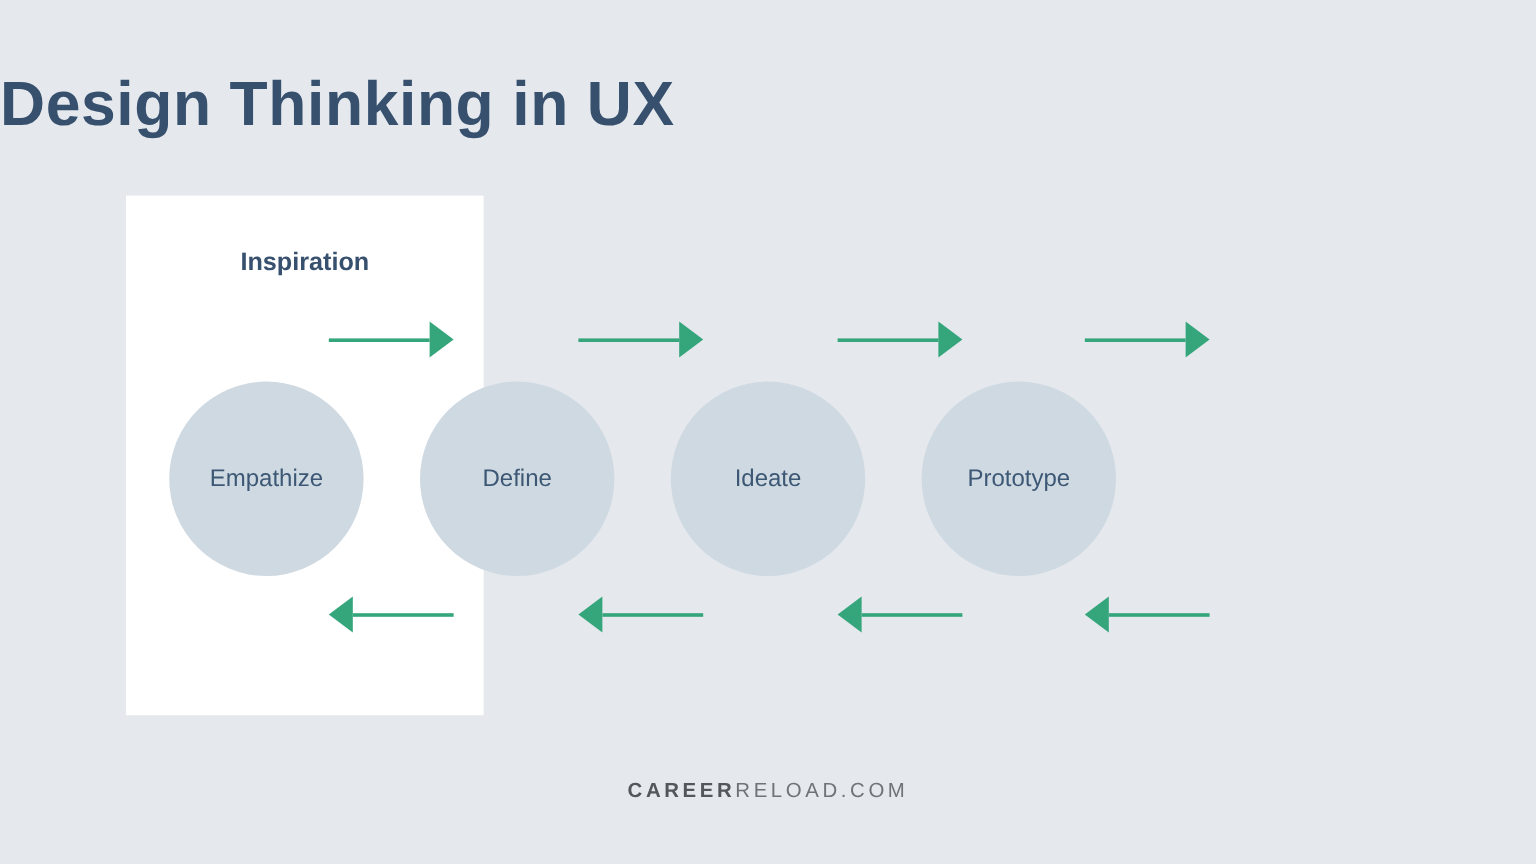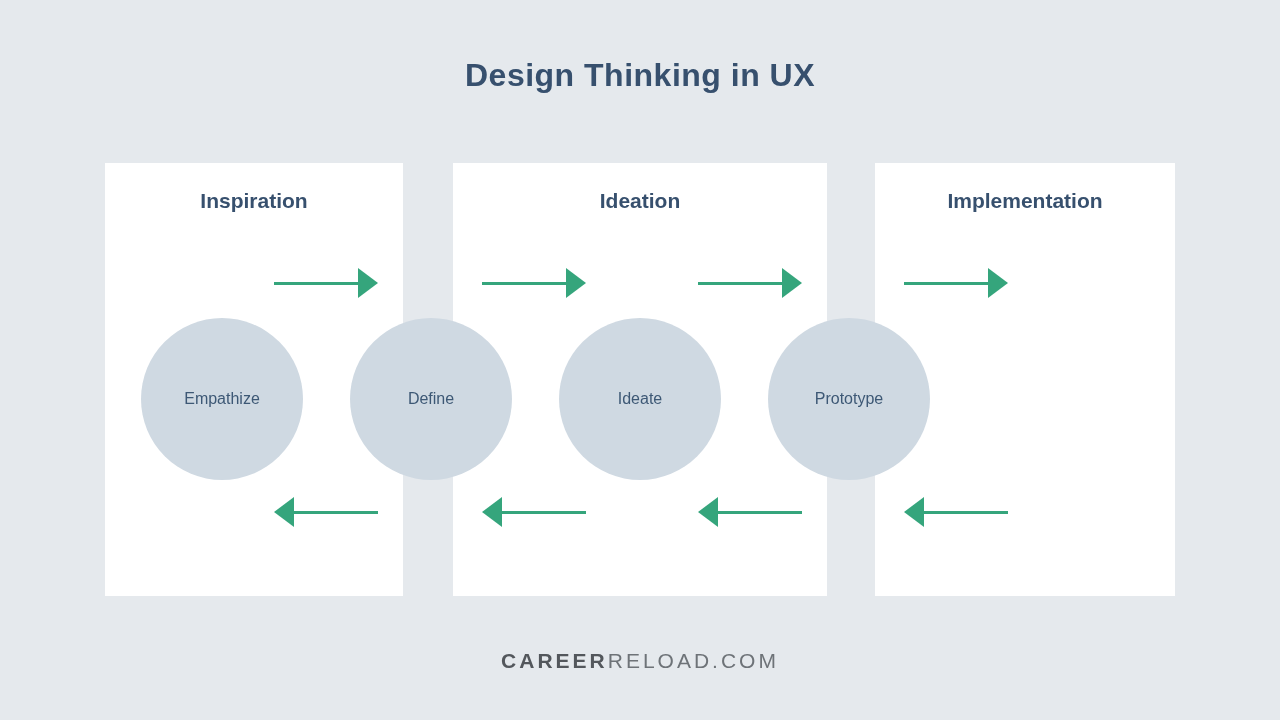--- a/index.html
+++ b/index.html
@@ -13,37 +13,37 @@
     position: relative;
     width: 1280px;
     height: 720px;
     background: var(--background, #E5E9ED);
   }
   .title {
     position: absolute;
     top: 57px;
     left: 0;
     width: 100%;
-    text-align: center;
-    font-size: 32px;
+    text-align: left;
+    font-size: 52px;
     font-weight: bold;
     letter-spacing: 0.5px;
     color: var(--navy_text, #37506E);
   }
   .panel {
     position: absolute;
     top: 163px;
     height: 433px;
     background: var(--panel, #FFFFFF);
   }
   .panel-1 { left: 105px; width: 298px; }
   .panel-2 { left: 453px; width: 374px; }
   .panel-3 { left: 875px; width: 300px; }
   .panel-heading {
-    margin-top: 26px;
+    margin-top: 44px;
     text-align: center;
     font-size: 21px;
     font-weight: bold;
     color: var(--navy_text, #37506E);
   }
   .arrow {
     position: absolute;
     width: 104px;
     height: 30px;
     display: flex;
@@ -72,55 +72,49 @@
   .circle {
     position: absolute;
     top: 318px;
     width: 162px;
     height: 162px;
     border-radius: 50%;
     background: var(--circle_fill, #CFD9E2);
     display: flex;
     align-items: center;
     justify-content: center;
-    font-size: 16px;
+    font-size: 20px;
     color: var(--circle_text, #3D5875);
   }
   .c1 { left: 141px; }
   .c2 { left: 350px; }
   .c3 { left: 559px; }
   .c4 { left: 768px; align-items: center; }
   .c5 { left: 976px; }
   .footer {
     position: absolute;
     top: 649px;
     left: 0;
     width: 100%;
     text-align: center;
-    font-size: 21px;
+    font-size: 17px;
     letter-spacing: 3px;
   }
   .brand-bold { font-weight: bold; color: var(--footer_bold, #53575C); }
   .brand-light { font-weight: normal; color: var(--footer_light, #6E7378); }
 </style>
 </head>
 <body>
 
 <div class="stage">
 
   <h1 class="title">Design Thinking in UX</h1>
 
   <section class="panel panel-1">
     <h2 class="panel-heading">Inspiration</h2>
-  </section>
-  <section class="panel panel-2">
-    <h2 class="panel-heading">Ideation</h2>
-  </section>
-  <section class="panel panel-3">
-    <h2 class="panel-heading">Implementation</h2>
   </section>
 
   <div class="arrow right row-top ax1">
     <span class="shaft"></span>
     <span class="head"></span>
   </div>
   <div class="arrow right row-top ax2">
     <span class="shaft"></span>
     <span class="head"></span>
   </div>

